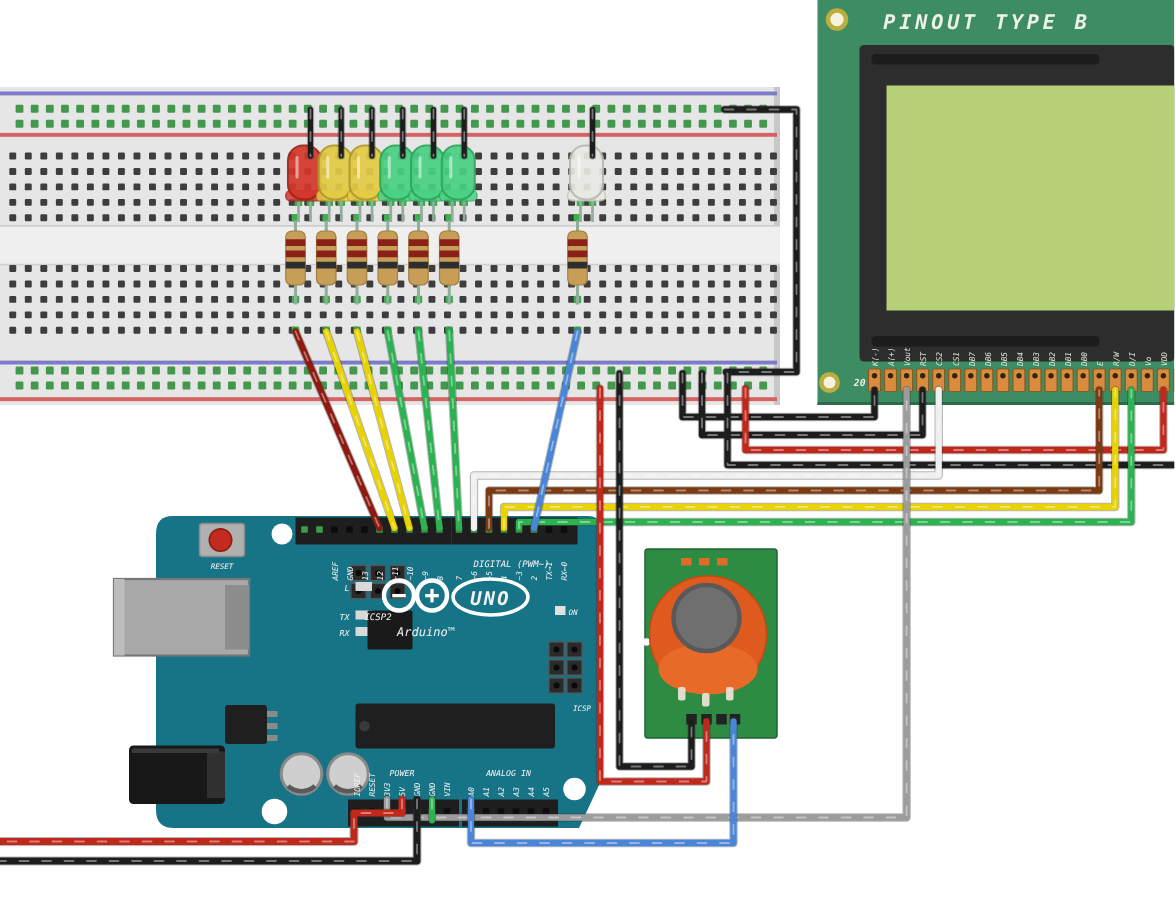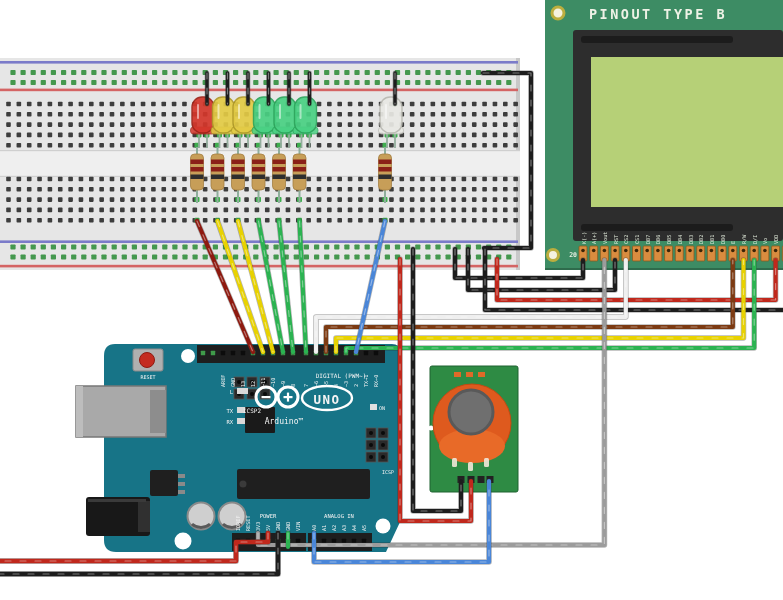--- a/index.html
+++ b/index.html
@@ -1,17 +1,17 @@
 <!DOCTYPE html>
 <html><head>
 <meta charset="utf-8">
 <style>
   html,body{margin:0;padding:0;background:#fff;}
   .stage{position:relative;width:783px;height:600px;background:#ffffff;overflow:hidden;
-         font-family:"DejaVu Sans Mono",monospace;}
+         font-family:"DejaVu Sans Mono",monospace;font-style:italic;}
   svg{position:absolute;left:0;top:0;}
   text{font-family:"DejaVu Sans Mono",monospace;}
   .t-white{fill:#f4f4f4;}
   .t-lcd{fill:#eef2e6;font-weight:bold;letter-spacing:2.5px;}
 </style>
 </head>
 <body>
 
 <div class="stage">
   <svg width="783" height="600" viewBox="0 0 783 600">

